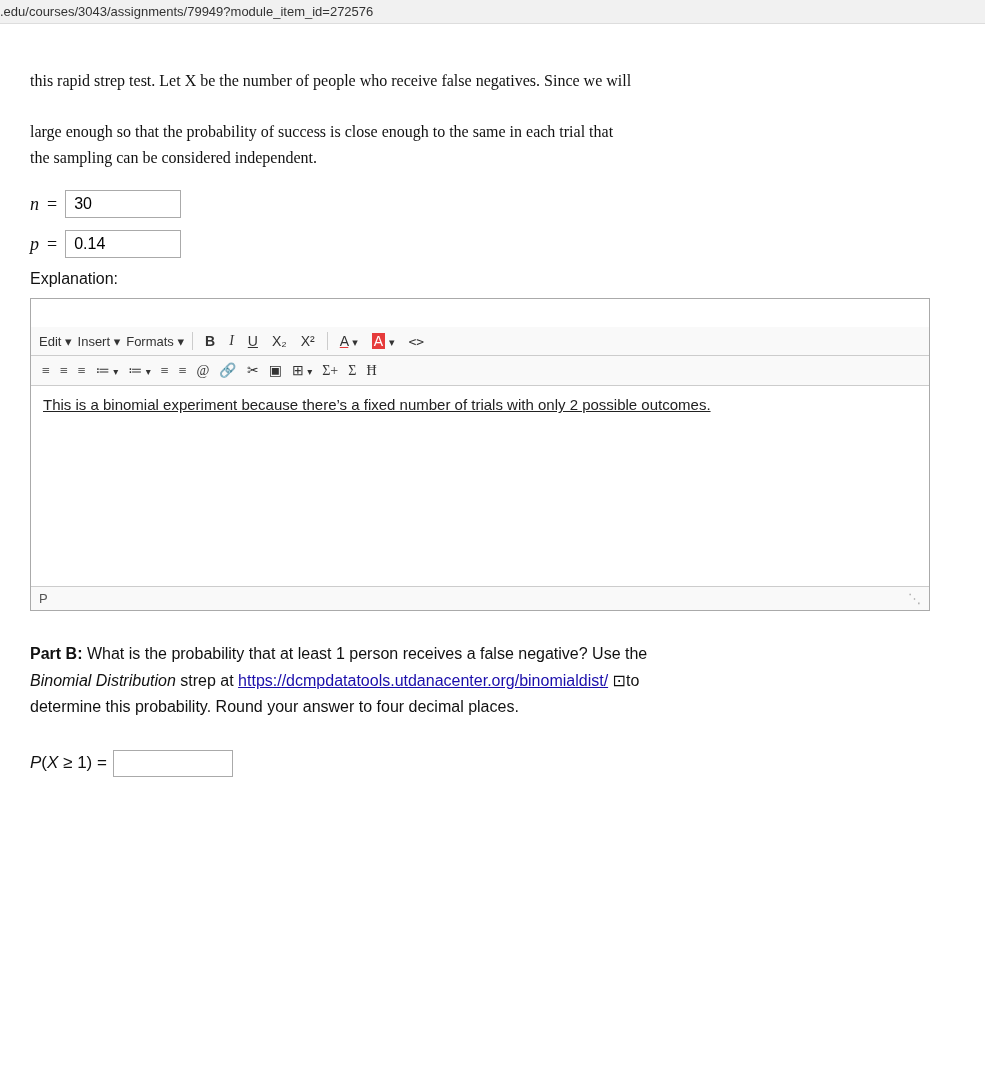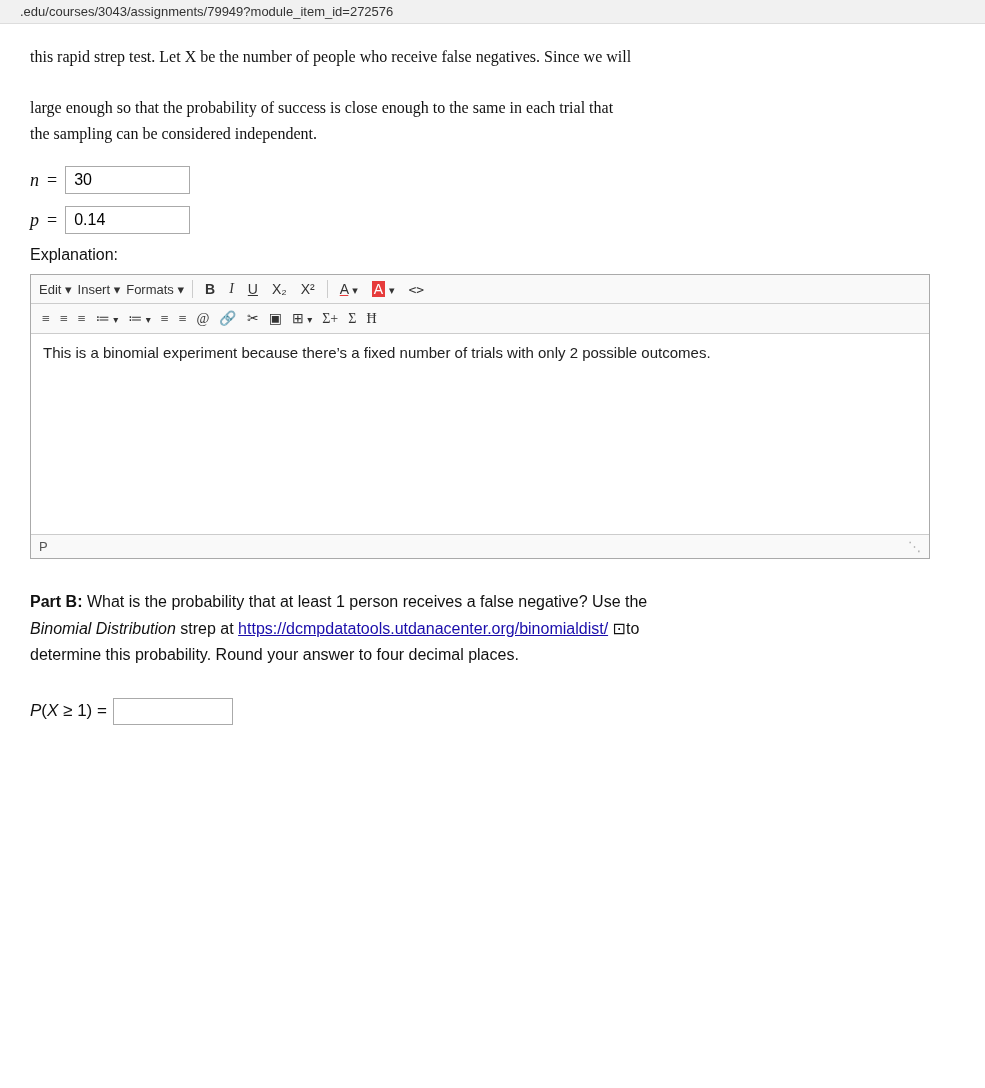--- a/index.html
+++ b/index.html
@@ -6,33 +6,34 @@
     body {
       font-family: Georgia, 'Times New Roman', serif;
       font-size: 16px;
       background: #fff;
       color: #111;
       padding: 0;
     }
     .url-bar {
       background: #f1f1f1;
       border-bottom: 1px solid #ddd;
-      padding: 4px 20px;
+      padding: 4px 0;
       font-family: Arial, sans-serif;
       font-size: 13px;
       color: #333;
     }
     .main-content {
       padding: 20px 30px 40px 30px;
       max-width: 960px;
     }
     .intro-text {
       font-size: 16px;
       line-height: 1.6;
       margin-bottom: 20px;
+      margin-top: 24px;
     }
     .part-label {
       font-weight: bold;
       font-family: Arial, sans-serif;
     }
     .part-a-question {
       font-size: 16px;
       line-height: 1.6;
       margin-bottom: 18px;
     }
@@ -48,40 +49,41 @@
       font-size: 18px;
     }
     .equals {
       margin-right: 8px;
       font-size: 18px;
     }
     .text-input {
       border: 1px solid #aaa;
       padding: 4px 8px;
       font-size: 16px;
-      width: 125px;
+      width: 116px;
       font-family: Arial, sans-serif;
     }
     .explanation-label {
       font-size: 16px;
       margin-bottom: 10px;
       font-family: Arial, sans-serif;
     }
     .editor-container {
       border: 1px solid #aaa;
       margin-bottom: 30px;
     }
     .editor-toolbar-top {
       display: flex;
       align-items: center;
       padding: 4px 8px;
       border-bottom: 1px solid #ccc;
       gap: 6px;
       flex-wrap: wrap;
       background: #f9f9f9;
+      margin-top: 28px;
     }
     .toolbar-menu {
       font-family: Arial, sans-serif;
       font-size: 13px;
       cursor: pointer;
       color: #333;
       display: flex;
       align-items: center;
       gap: 2px;
     }
@@ -117,20 +119,21 @@
       padding: 2px 3px;
       color: #333;
     }
     .editor-body {
       min-height: 200px;
       padding: 10px 12px;
       font-size: 15px;
       font-family: Arial, sans-serif;
       color: #222;
       background: #fff;
+      text-decoration: underline;
     }
     .editor-footer {
       padding: 4px 8px;
       border-top: 1px solid #ccc;
       background: #f9f9f9;
       font-family: Arial, sans-serif;
       font-size: 13px;
       color: #555;
       display: flex;
       justify-content: space-between;

